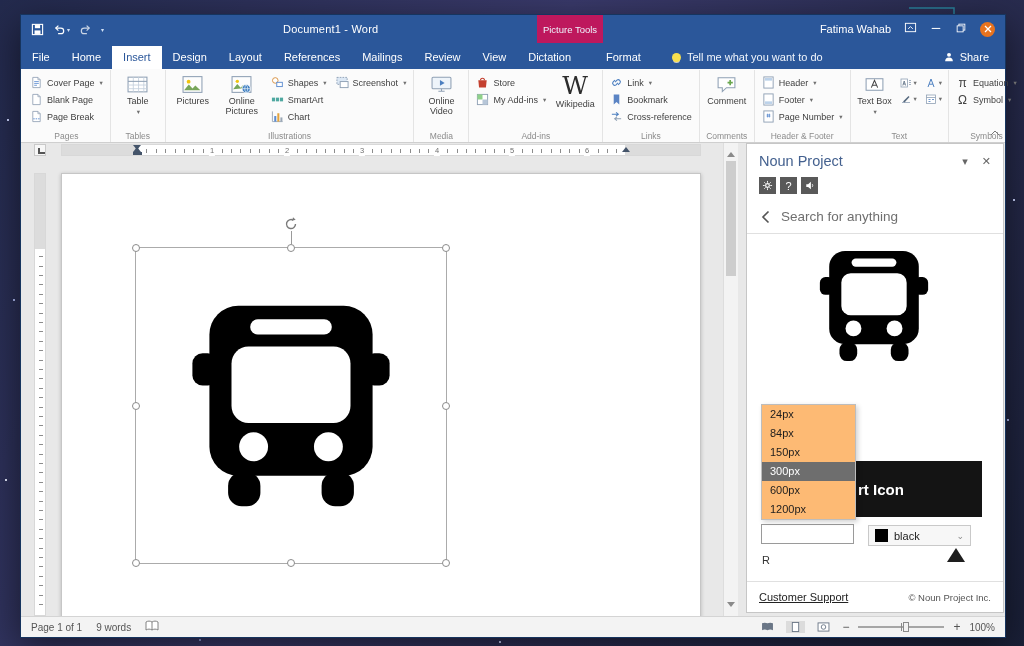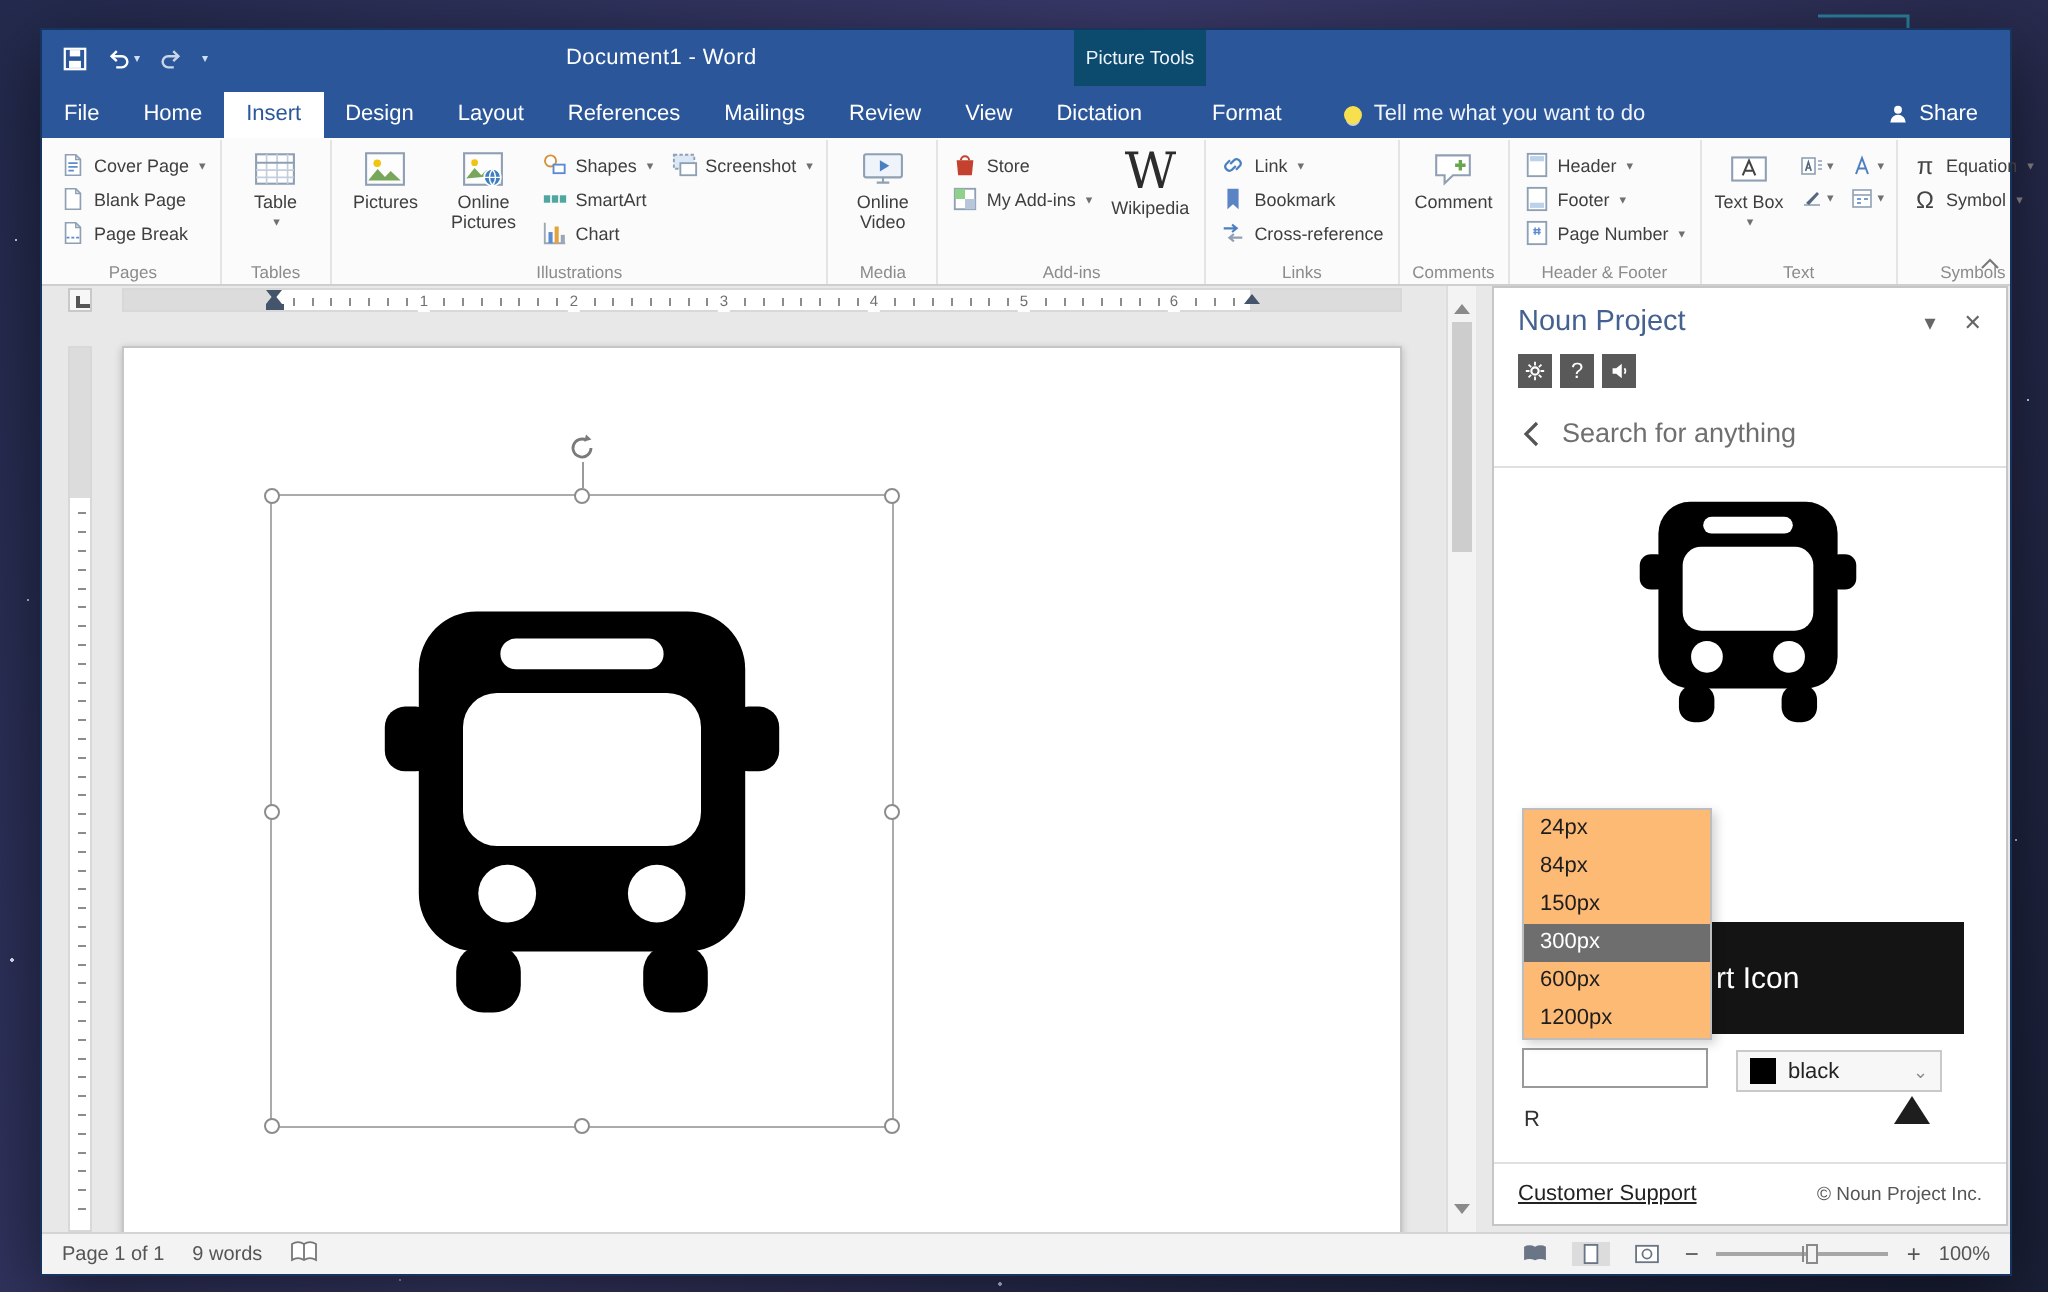--- a/index.html
+++ b/index.html
@@ -21,21 +21,21 @@
   .window{position:absolute;left:20px;top:14px;width:986px;height:624px;
     background:#fff;border:1px solid #16345e;box-sizing:border-box;
     box-shadow:0 10px 36px rgba(0,0,0,.55);display:flex;flex-direction:column}
 
   
   .titlebar{height:28px;background:#2b579a;position:relative;display:flex;align-items:center;color:#fff;flex:0 0 auto}
   .qat{display:flex;align-items:center;gap:9px;padding-left:10px}
   .qbtn{display:flex;align-items:center;gap:1px;cursor:default}
   .qcaret{font-size:6px;color:#cfe0f5}
   .wtitle{position:absolute;left:262px;font-size:11px;letter-spacing:.2px}
-  .ctx-head{position:absolute;left:516px;top:0;width:66px;height:28px;background:#0c4a6e;
+  .ctx-head{position:absolute;left:516px;top:0;width:66px;height:28px;background:#be185d;
     font-size:9.5px;color:#eef4fd;display:flex;align-items:center;justify-content:center}
   .tb-right{position:absolute;right:0;top:0;height:28px;display:flex;align-items:center;gap:13px;padding-right:10px}
   .uname{font-size:11px}
   .closebtn{width:15px;height:15px;border-radius:50%;background:#e8731e;display:flex;align-items:center;justify-content:center}
 
   
   .tabrow{height:26px;background:#2b579a;display:flex;align-items:flex-end;color:#fff;font-size:11px;flex:0 0 auto}
   .tab{padding:5px 11px 6px;white-space:nowrap;cursor:default}
   .tab.active{background:#fff;color:#2b579a}
   .tab.format{margin-left:13px}
@@ -111,21 +111,21 @@
   .tp-tools{display:flex;gap:4px;padding:3px 12px 6px}
   .tool{width:17px;height:17px;background:#595959;color:#fff;font-size:11px;display:flex;align-items:center;justify-content:center;cursor:default}
   .tp-search{display:flex;align-items:center;gap:11px;padding:9px 14px;border-bottom:1px solid #e0e0e0;color:#6f6f6f;font-size:13.5px}
   .tp-body{position:relative;flex:1}
   .bus-prev{position:absolute;left:71px;top:14px;width:112px;height:116px}
   .size-dd{position:absolute;left:14px;top:170px;width:95px;background:#fdba74;border:1px solid #bdbdbd;
     box-shadow:2px 2px 5px rgba(0,0,0,.18);z-index:3;box-sizing:border-box}
   .size-item{height:19px;line-height:19px;font-size:11px;color:#1d1d1d;padding-left:8px;cursor:default}
   .size-item.sel{background:#6e6e6e;color:#fff}
   .insert-banner{position:absolute;left:100px;top:227px;width:124px;height:56px;background:#141414;color:#fff;
-    display:flex;align-items:center;padding-left:11px;font-size:15px;font-weight:normal;z-index:2}
+    display:flex;align-items:center;padding-left:11px;font-size:15px;font-weight:bold;z-index:2}
   .tp-input{position:absolute;left:14px;top:290px;width:93px;height:20px;border:1px solid #9a9a9a;background:#fff;box-sizing:border-box;font-size:11px;padding:0 4px}
   .color-dd{position:absolute;left:121px;top:291px;width:103px;height:21px;border:1px solid #c9c9c9;background:#f7f7f7;
     box-sizing:border-box;display:flex;align-items:center;gap:6px;padding:0 6px;cursor:default}
   .swatch{width:13px;height:13px;background:#000;flex:0 0 auto}
   .color-lbl{font-size:11px;color:#222;flex:1}
   .dd-chev{color:#8a8a8a;font-size:9px}
   .partial-r{position:absolute;left:15px;top:320px;font-size:11px;color:#333}
   .corner-tri{position:absolute;left:200px;top:314px;border-left:9px solid transparent;border-right:9px solid transparent;border-bottom:14px solid #1e1e1e}
   .tp-footer{border-top:1px solid #e0e0e0;display:flex;align-items:center;justify-content:space-between;padding:9px 12px;flex:0 0 auto}
   .cs-link{font-size:11px;color:#222;text-decoration:underline;cursor:pointer}
@@ -194,20 +194,45 @@
       <span class="qbtn">
         <svg width="13" height="13" viewBox="0 0 14 14" opacity="0.75">
             <path d="M11 5.5H5.5a3 3 0 0 0 0 6H8.5" fill="none" stroke="#fff" stroke-width="1.3"></path>
             <path d="M8.2 2.8 11 5.5 8.2 8.2" fill="none" stroke="#fff" stroke-width="1.3"></path>
           </svg>
       </span>
       <span class="qbtn qcaret">▾</span>
     </div>
     <div class="wtitle">Document1 - Word</div>
     <div class="ctx-head">Picture Tools</div>
+    <div class="tb-right">
+      <span class="uname">Fatima Wahab</span>
+      <span>
+        <svg width="13" height="13" viewBox="0 0 14 14">
+            <rect x="1.5" y="2.5" width="11" height="9" fill="none" stroke="#fff"></rect>
+            <path d="M4.5 8.5 7 6l2.5 2.5" fill="none" stroke="#fff"></path>
+          </svg>
+      </span>
+      <span>
+        <svg width="12" height="12" viewBox="0 0 14 14">
+            <path d="M2 7.5h10" stroke="#fff" stroke-width="1.2"></path>
+          </svg>
+      </span>
+      <span>
+        <svg width="12" height="12" viewBox="0 0 14 14">
+            <rect x="4.5" y="2.5" width="7" height="7" fill="none" stroke="#fff"></rect>
+            <rect x="2.5" y="4.5" width="7" height="7" fill="#2b579a" stroke="#fff"></rect>
+          </svg>
+      </span>
+      <span class="closebtn">
+        <svg width="8" height="8" viewBox="0 0 8 8">
+            <path d="M1 1l6 6M7 1 1 7" stroke="#fff" stroke-width="1.3"></path>
+          </svg>
+      </span>
+    </div>
   </div>
 
   <div class="tabrow">
     <span class="tab">File</span>
     <span class="tab">Home</span>
     <span class="tab active">Insert</span>
     <span class="tab">Design</span>
     <span class="tab">Layout</span>
     <span class="tab">References</span>
     <span class="tab">Mailings</span>

